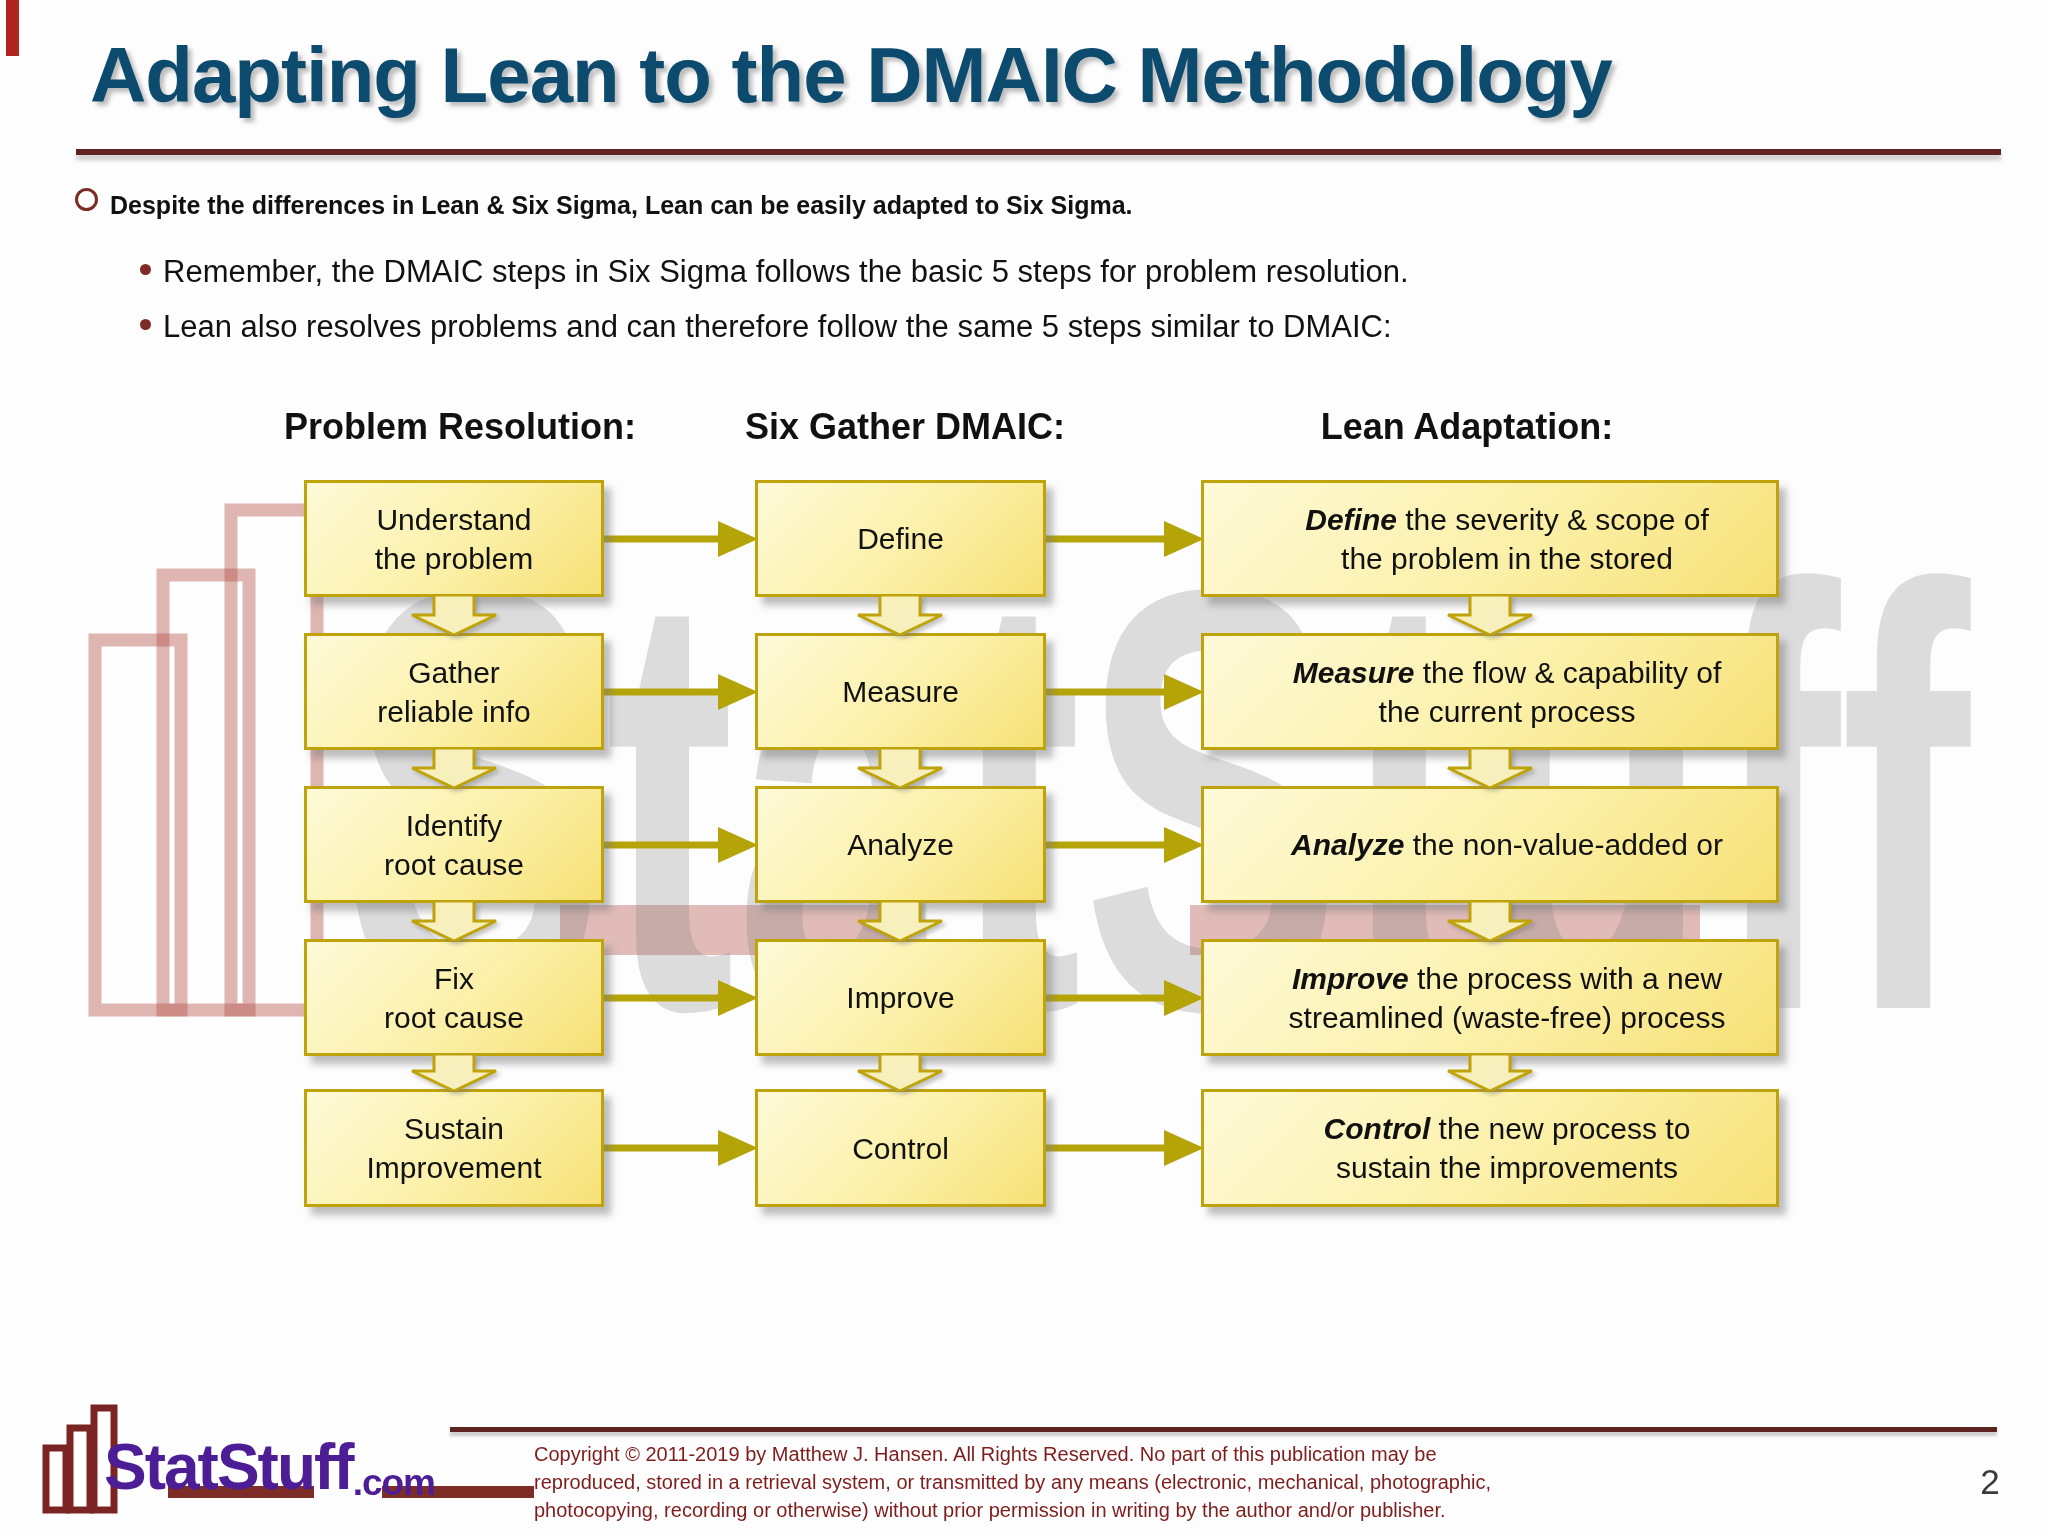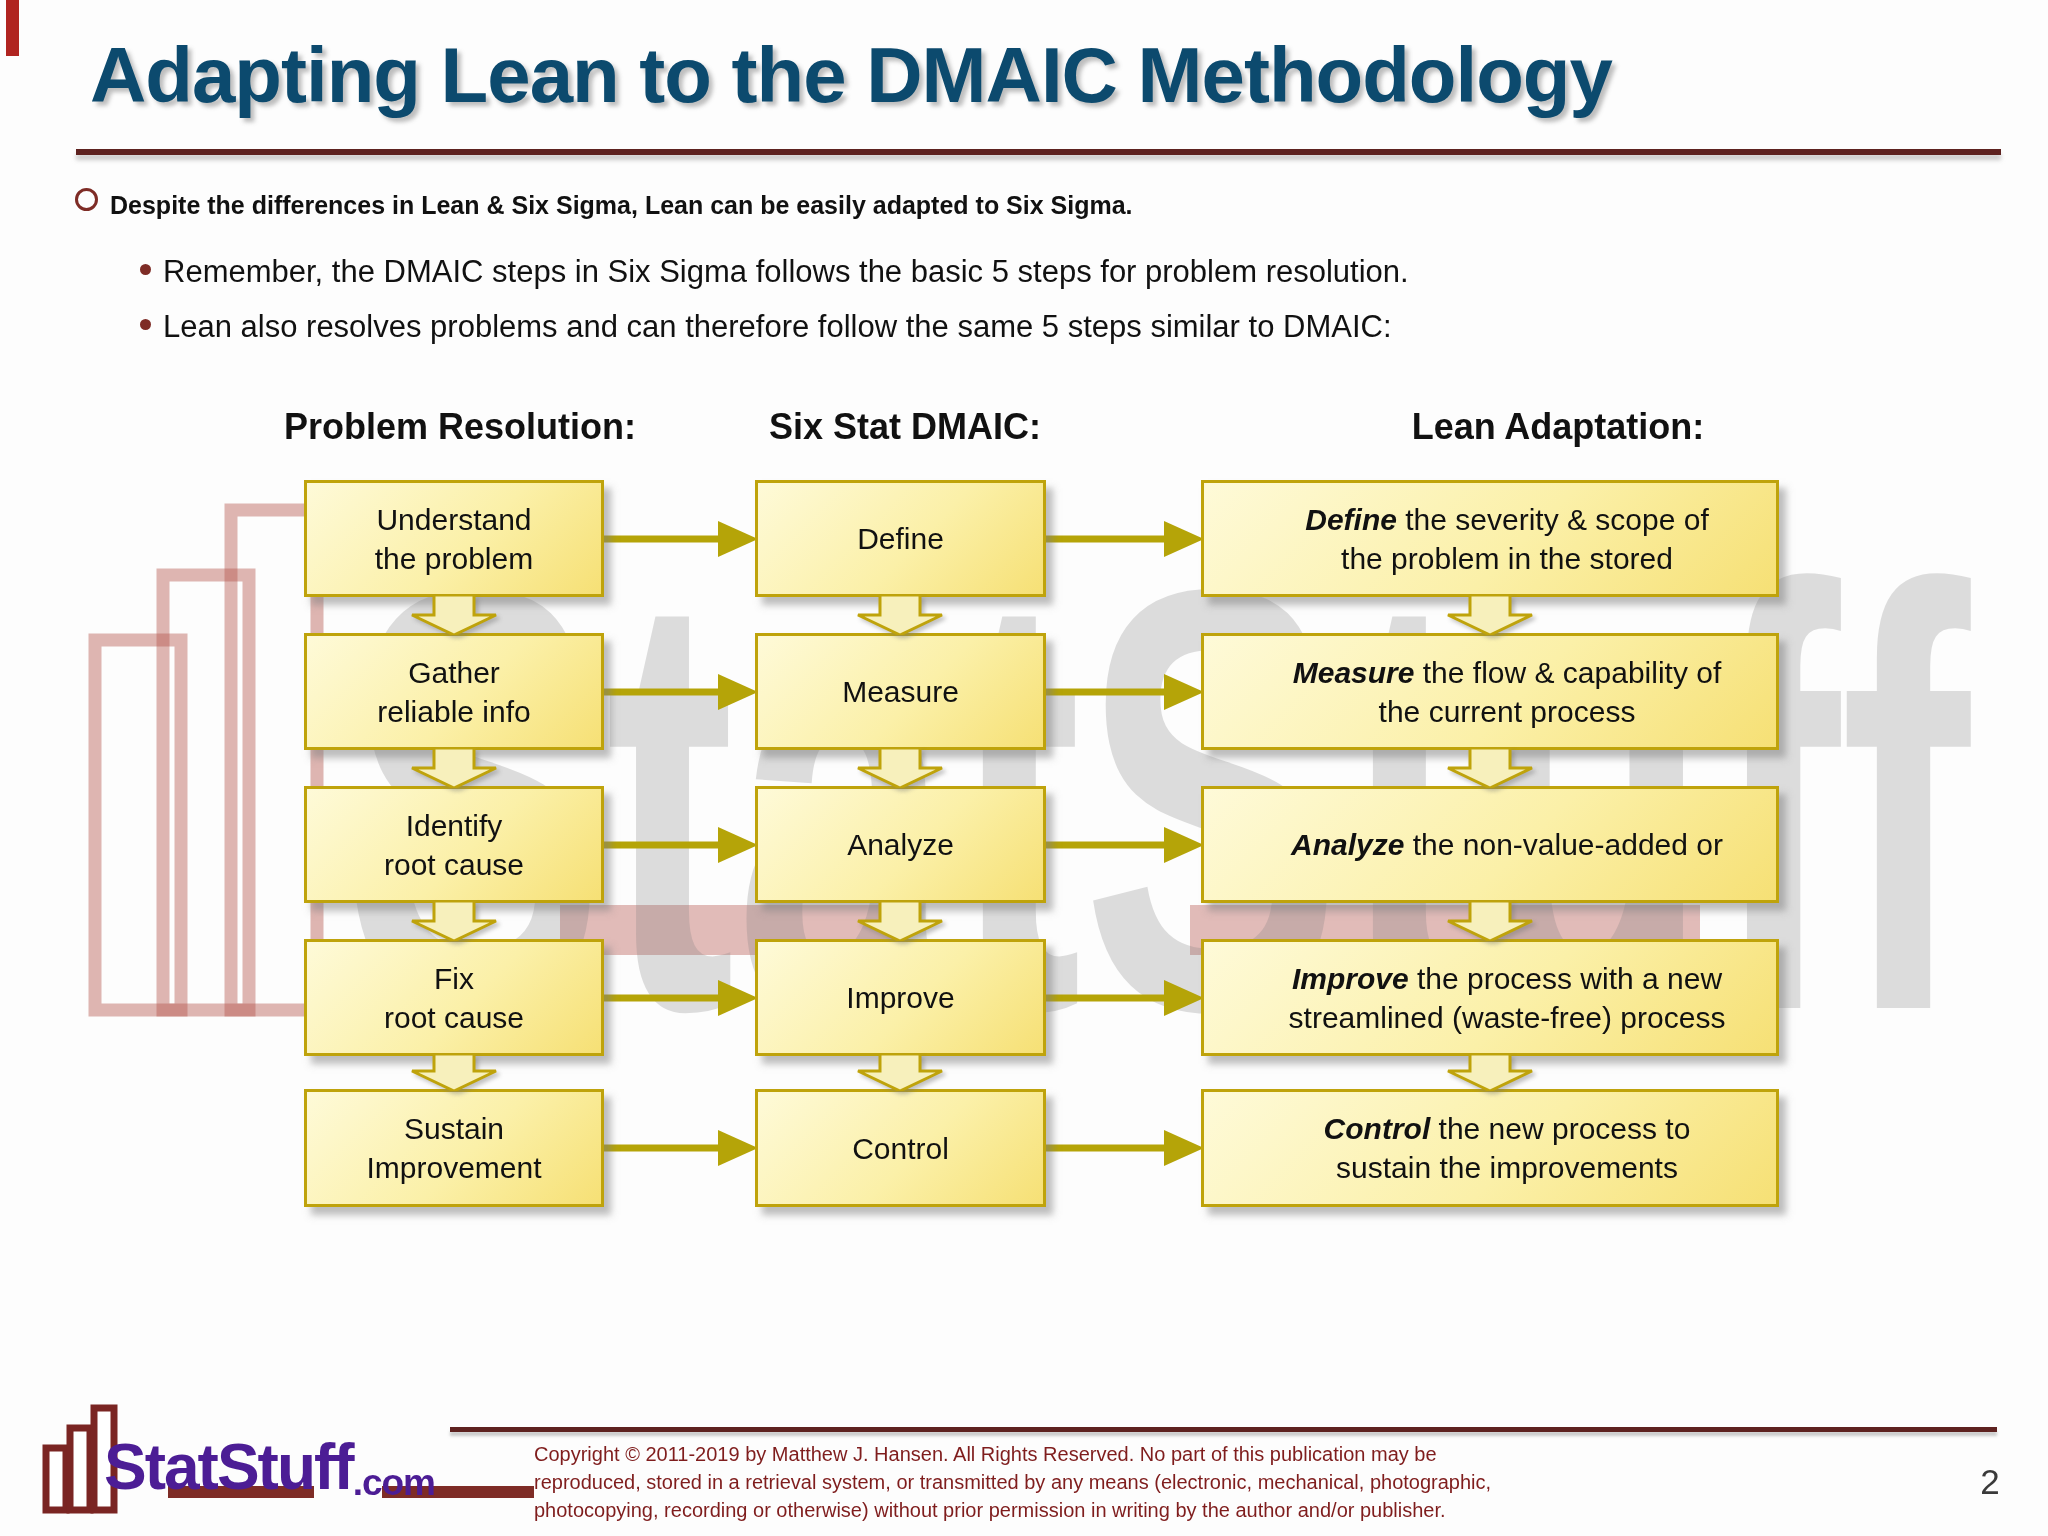--- a/index.html
+++ b/index.html
@@ -34,21 +34,21 @@
     display:inline-block;width:11px;height:11px;border-radius:50%;background:#7e2c26;
     margin-right:12px;vertical-align:7px;
   }
   .watermark-svg{position:absolute;left:0;top:0;z-index:0;}
   .col-header{
     position:absolute;top:406px;height:44px;z-index:2;
     font-size:36px;font-weight:bold;color:#111;text-align:center;
   }
   .ch1{left:210px;width:500px;}
   .ch2{left:665px;width:480px;}
-  .ch3{left:1308px;width:500px;}
+  .ch3{left:1217px;width:500px;}
   .box{
     position:absolute;z-index:3;box-sizing:border-box;
     border:3px solid #bfa30b;
     background:linear-gradient(135deg,#fefad8 0%,#fbf0a8 55%,#f6e075 100%);
     box-shadow:7px 8px 7px rgba(125,125,125,.5);
     display:flex;flex-direction:column;align-items:center;justify-content:center;
     text-align:center;font-size:30px;line-height:39px;color:#111;
   }
   .c1{left:304px;width:300px;}
   .c2{left:755px;width:291px;}
@@ -108,21 +108,21 @@
       <rect x="95" y="640" width="86" height="370"></rect>
       <rect x="163" y="575" width="86" height="435"></rect>
       <rect x="231" y="510" width="86" height="500"></rect>
     </g>
     <rect x="560" y="905" width="340" height="50" fill="rgba(178,80,72,0.38)"></rect>
     <rect x="1190" y="905" width="510" height="50" fill="rgba(178,80,72,0.38)"></rect>
     <text x="345" y="1008" font-size="600" font-weight="bold" font-family="Liberation Sans, sans-serif" textLength="1625" lengthAdjust="spacingAndGlyphs" fill="rgba(128,128,128,0.26)">StatStuff</text>
   </svg>
 
   <div class="col-header ch1">Problem Resolution:</div>
-  <div class="col-header ch2">Six Stat DMAIC:</div>
+  <div class="col-header ch2">Six Gather DMAIC:</div>
   <div class="col-header ch3">Lean Adaptation:</div>
 
   <div class="box c1 r1">
     <span>Understand</span>
     <span>the problem</span>
   </div>
   <div class="box c2 r1">
     <span>Define</span>
   </div>
   <div class="box c3 r1">

